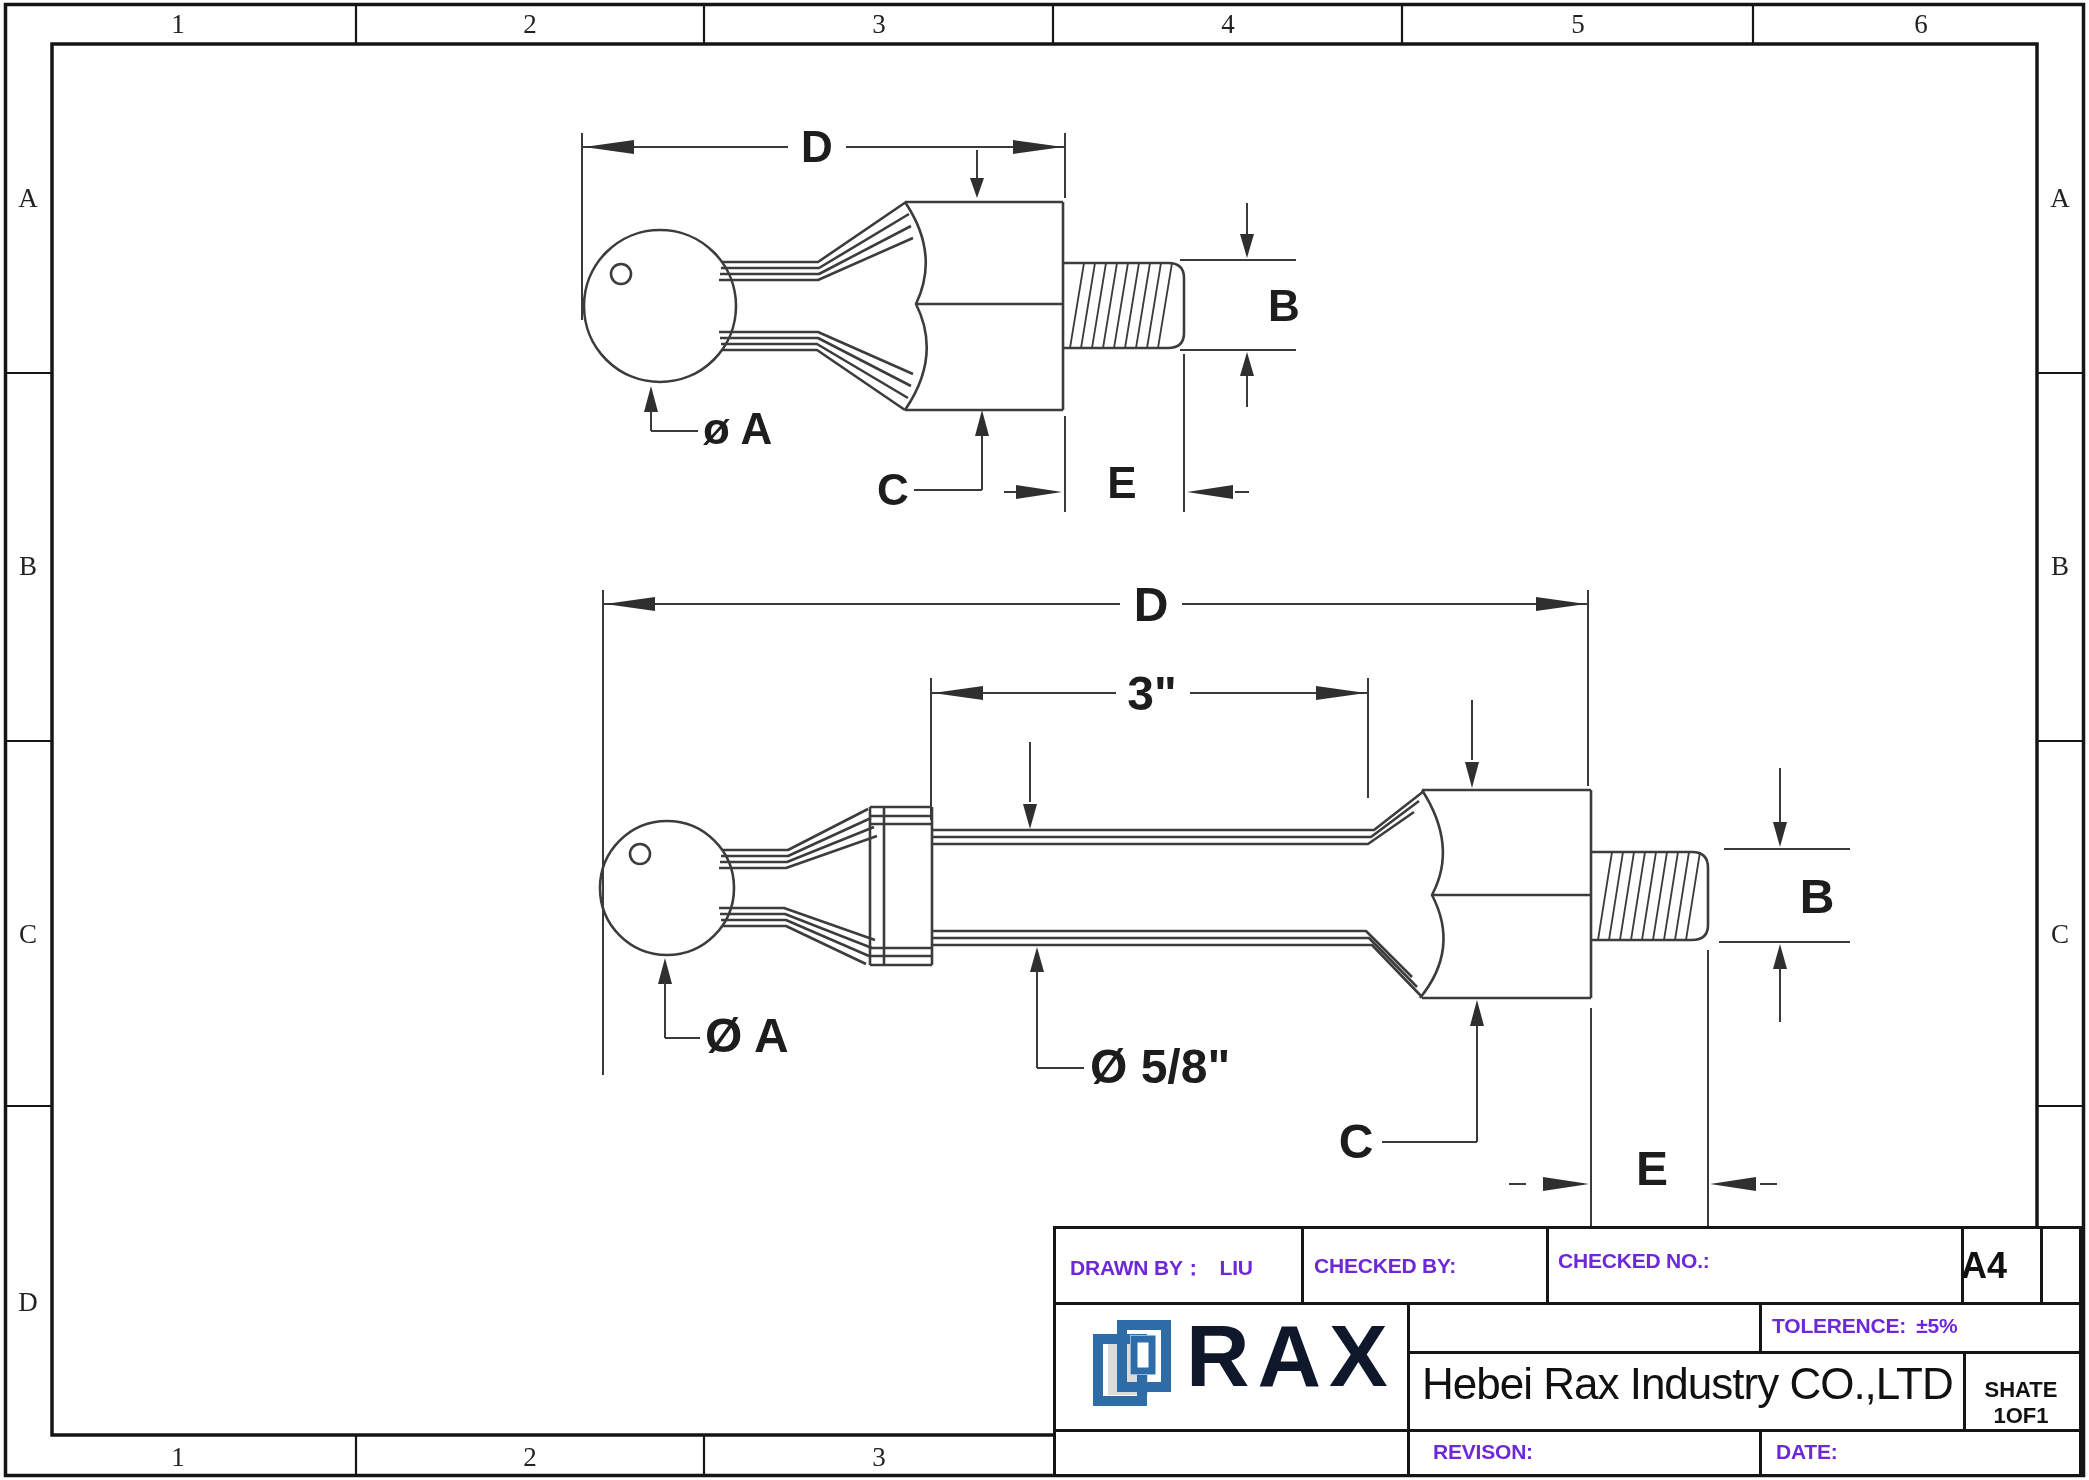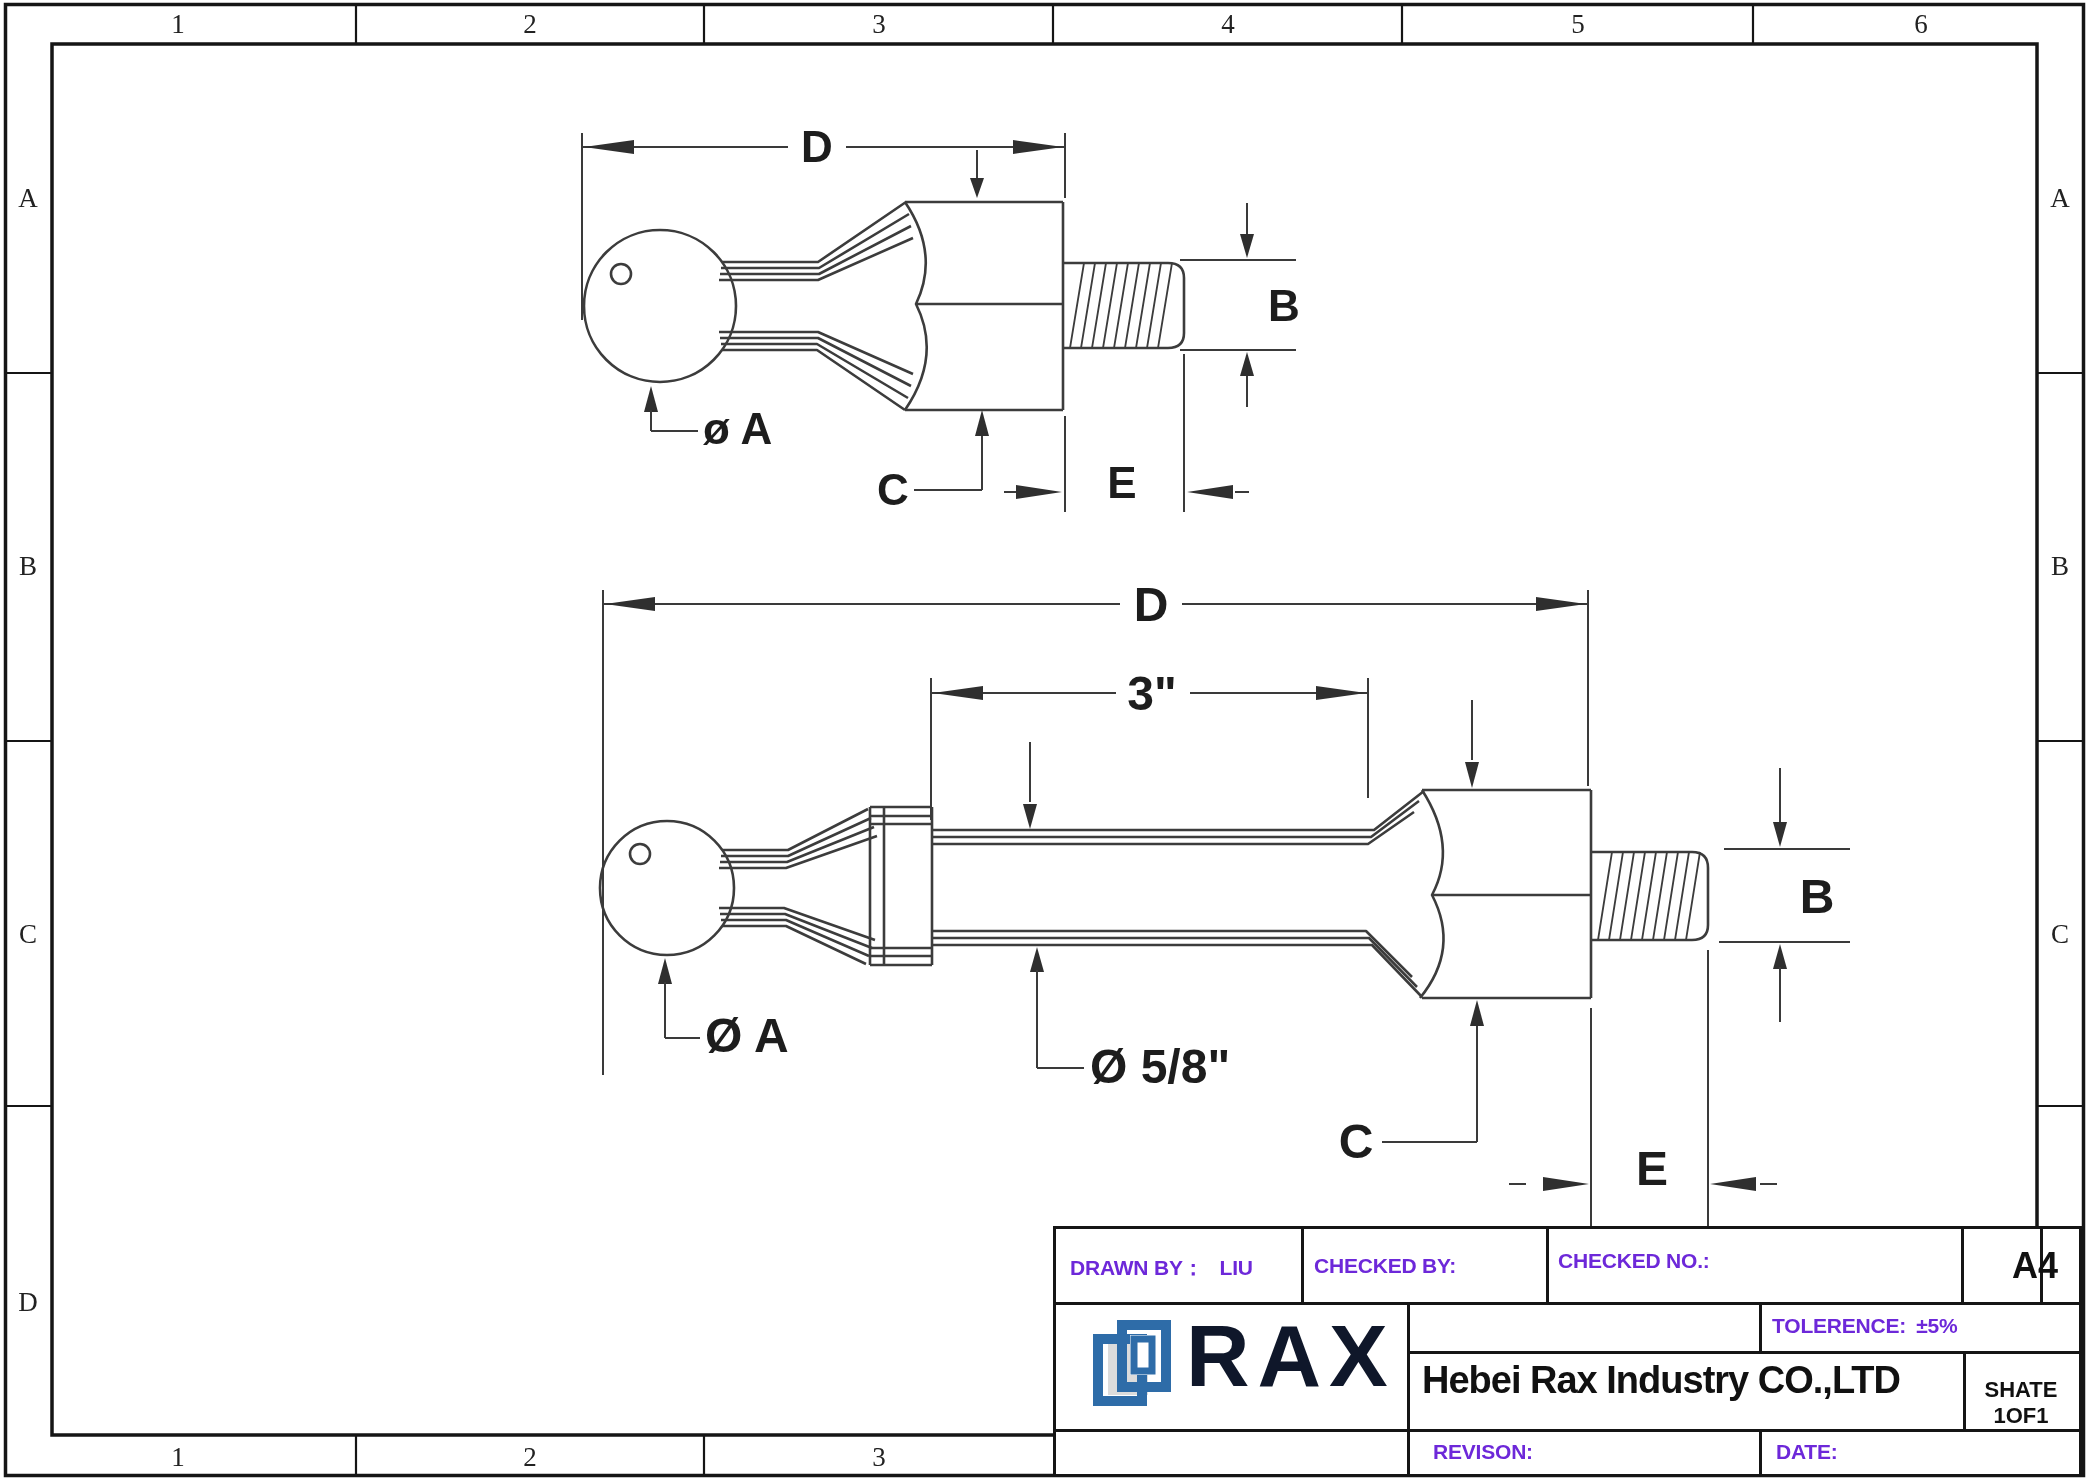--- a/index.html
+++ b/index.html
@@ -18,23 +18,23 @@
   .dlab2{font-family:"Liberation Sans",sans-serif;font-weight:700;font-size:48px;fill:#1d1d1d;text-anchor:middle;}
   .dlab-start{text-anchor:start;}
   .mask{fill:#ffffff;stroke:none;}
 
   
   .tblock{position:absolute;left:1053px;top:1226px;width:1029px;height:251px;
           border:3px solid #151515;box-sizing:border-box;background:#fff;color:#111;}
   .tl{position:absolute;background:#151515;}
   .tb-text{position:absolute;font-weight:700;font-size:21px;letter-spacing:-0.2px;white-space:nowrap;color:#6d28d9;}
   .tb-val{margin-left:16px;font-weight:700;}
-  .tb-a4{position:absolute;left:905px;top:16px;width:97px;text-align:right;
+  .tb-a4{position:absolute;left:905px;top:16px;width:97px;text-align:left;
          font-size:36px;font-weight:700;}
-  .tb-company{position:absolute;left:366px;top:130px;font-size:38px;font-weight:700;
+  .tb-company{position:absolute;left:366px;top:130px;font-size:44px;font-weight:400;
               letter-spacing:-1px;white-space:nowrap;}
   .tb-shate{position:absolute;left:907px;top:148px;width:116px;text-align:center;
             font-size:22px;font-weight:700;}
   .logo{position:absolute;left:30px;top:84px;width:320px;height:112px;}
   .logo-text{position:absolute;left:100px;top:-8px;font-size:88px;font-weight:800;
              color:#0f172a;letter-spacing:8px;font-family:"Liberation Sans",sans-serif;}
 </style>
 </head>
 <body>
 

